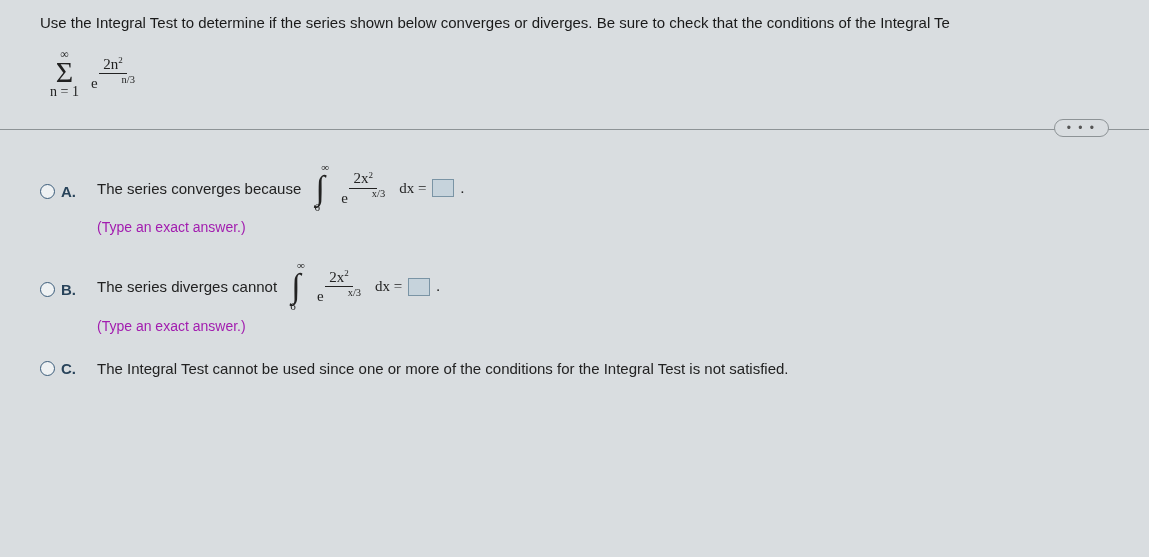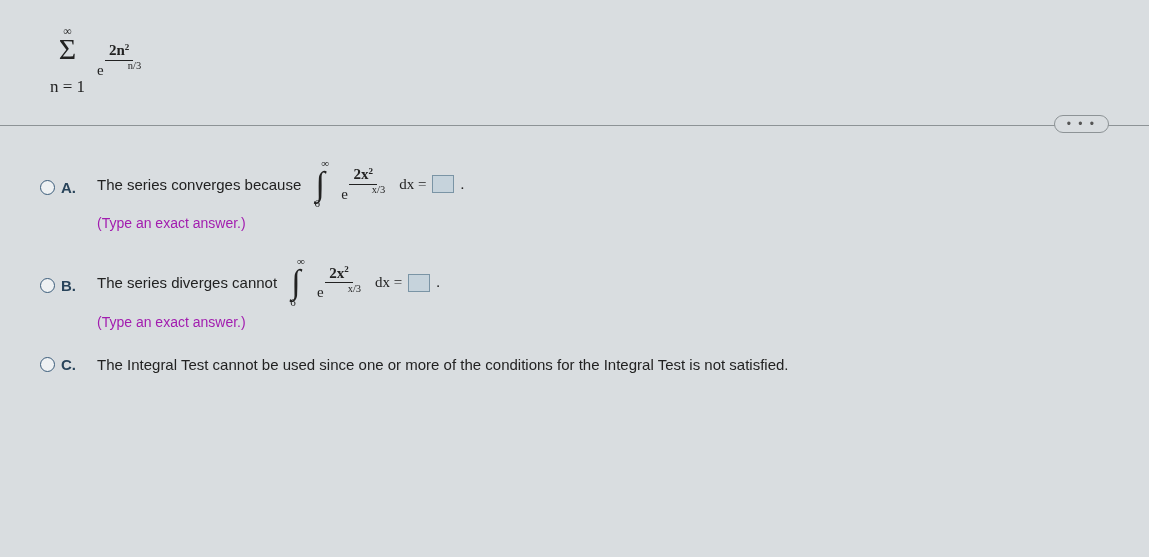--- a/index.html
+++ b/index.html
@@ -30,30 +30,30 @@
       align-items: center;
     }
     .sigma-col {
       display: flex;
       flex-direction: column;
       align-items: center;
       line-height: 1;
     }
     .sigma-top { font-size: 12px; margin-bottom: -2px; }
     .sigma-sym { font-size: 30px; font-family: serif; line-height: 0.9; }
-    .sigma-bot { font-size: 17px; margin-top: 16px; }
+    .sigma-bot { font-size: 14px; margin-top: 0px; }
     .frac {
       display: inline-flex;
       flex-direction: column;
       align-items: center;
       vertical-align: middle;
       margin-left: 8px;
       font-size: 15px;
     }
-    .frac .num { border-bottom: 1px solid #222; padding: 0 4px 1px; line-height: 1.1; font-weight: bold; }
+    .frac .num { border-bottom: 1px solid #222; padding: 0 4px 1px; line-height: 1.1; }
     .frac .den { padding: 1px 4px 0; line-height: 1.1; }
     .sup { font-size: 0.6em; position: relative; top: -0.6em; }
     .esup { font-size: 0.7em; position: relative; top: -0.5em; margin-left: 24px; }
     .divider-wrap {
       position: relative;
       height: 24px;
       margin: 6px 0 22px 0;
     }
     .divider {
       border: none;
@@ -131,20 +131,21 @@
       display:inline-block;
       vertical-align: middle;
     }
     .hint { font-size: 14px; color: #a21caf; }
   </style>
 </head>
 <body>
 
 <div class="page">
 
+  <div class="question-stem">Use the Integral Test to determine if the series shown below converges or diverges. Be sure to check that the conditions of the Integral Te</div>
 
   <div class="formula-block">
     <span class="sigma-wrap">
       <span class="sigma-col">
         <span class="sigma-top">∞</span>
         <span class="sigma-sym">Σ</span>
         <span class="sigma-bot">n = 1</span>
       </span>
       <span class="frac">
         <span class="num"><span>2n</span><span class="sup">2</span></span>

